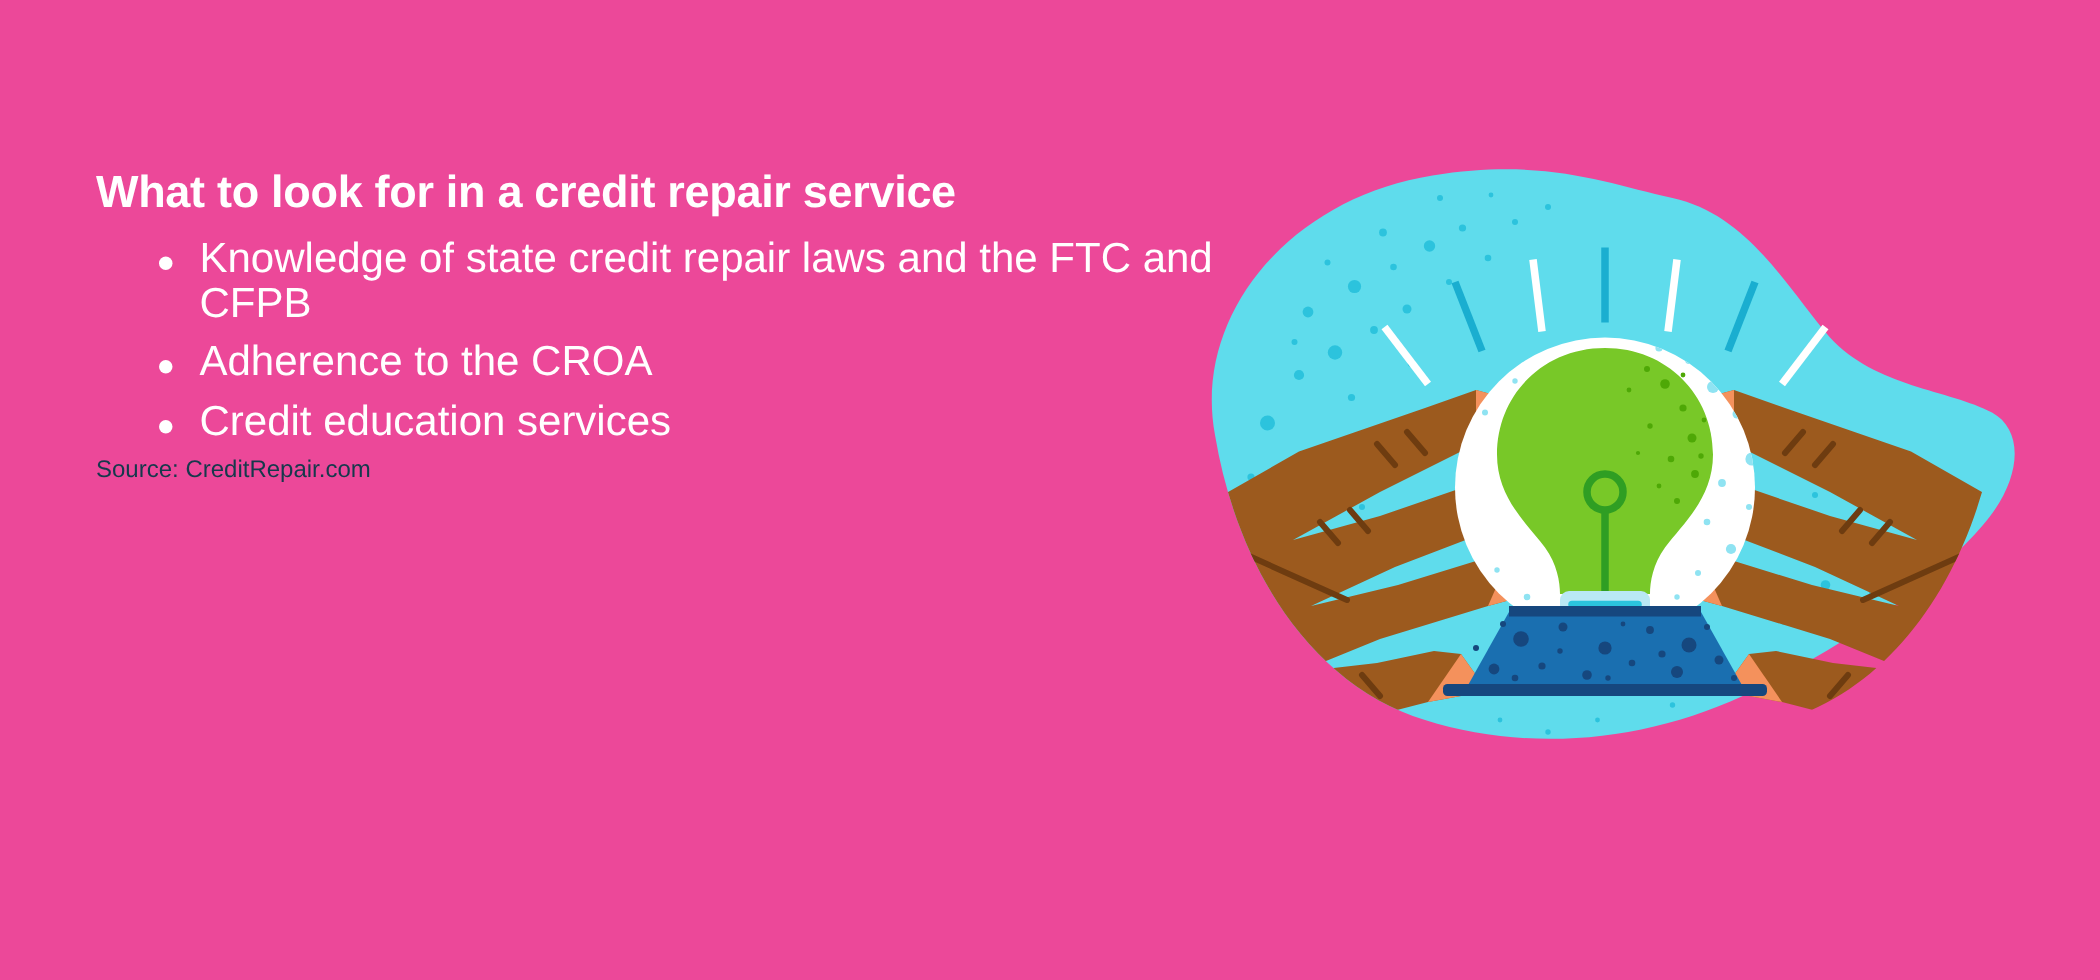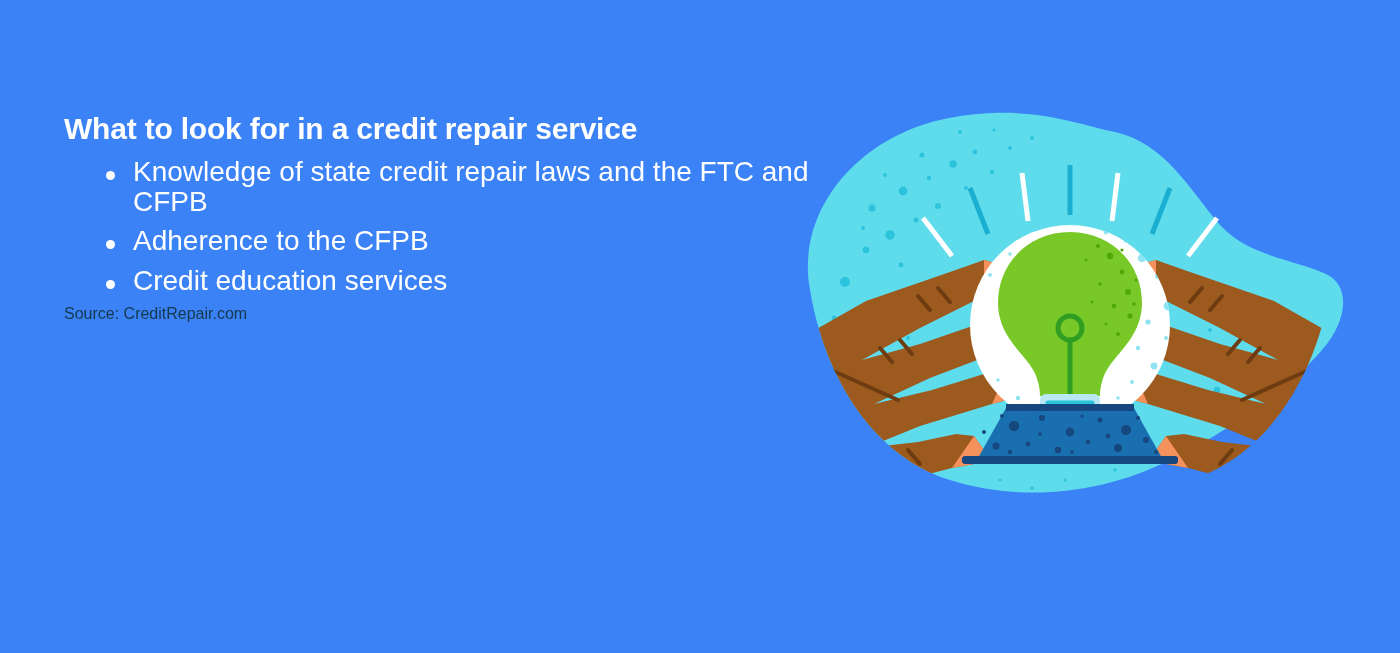--- a/index.html
+++ b/index.html
@@ -13,21 +13,21 @@
     font-family: "Liberation Sans", sans-serif;
     overflow: hidden;
     position: relative;
   }
 
   #infographic {
     position: absolute;
     inset: 0;
     width: 1400px;
     height: 653px;
-    background: #3b82f6;
+    background: #ec4899;
   }
 
   
   .text-col {
     position: absolute;
     left: 64px;
     top: 112px;
     width: 760px;
   }
 
@@ -97,21 +97,21 @@
 
     <h1 class="headline">What to look for in a credit repair service</h1>
 
     <ul class="bullet-list">
       <li class="bullet-item">
         <span class="bullet-dot"></span>
         <span>Knowledge of state credit repair laws and the FTC and CFPB</span>
       </li>
       <li class="bullet-item">
         <span class="bullet-dot"></span>
-        <span>Adherence to the CFPB</span>
+        <span>Adherence to the CROA</span>
       </li>
       <li class="bullet-item">
         <span class="bullet-dot"></span>
         <span>Credit education services</span>
       </li>
     </ul>
 
     <div class="source-line">Source: CreditRepair.com</div>
   </div>
 

